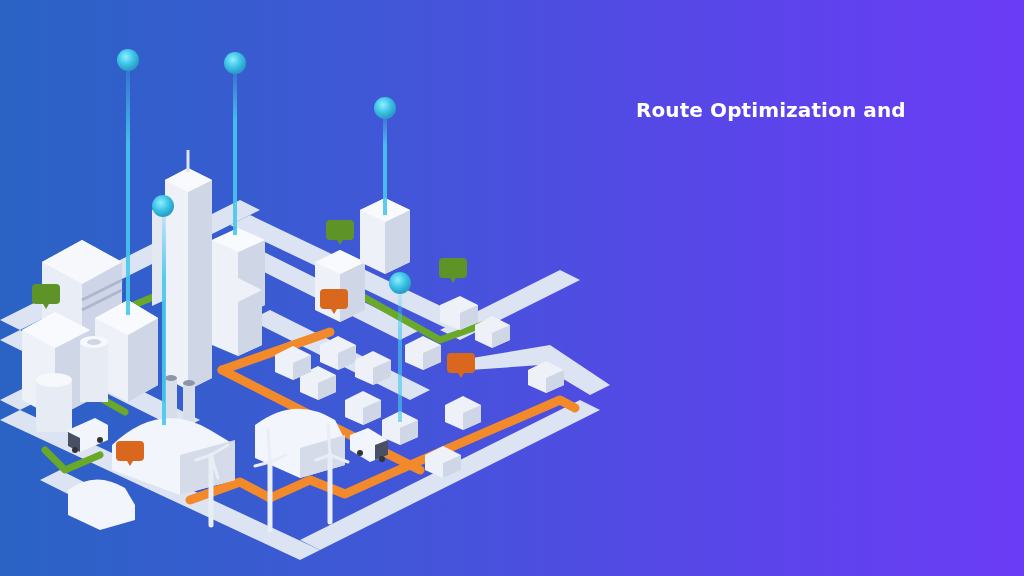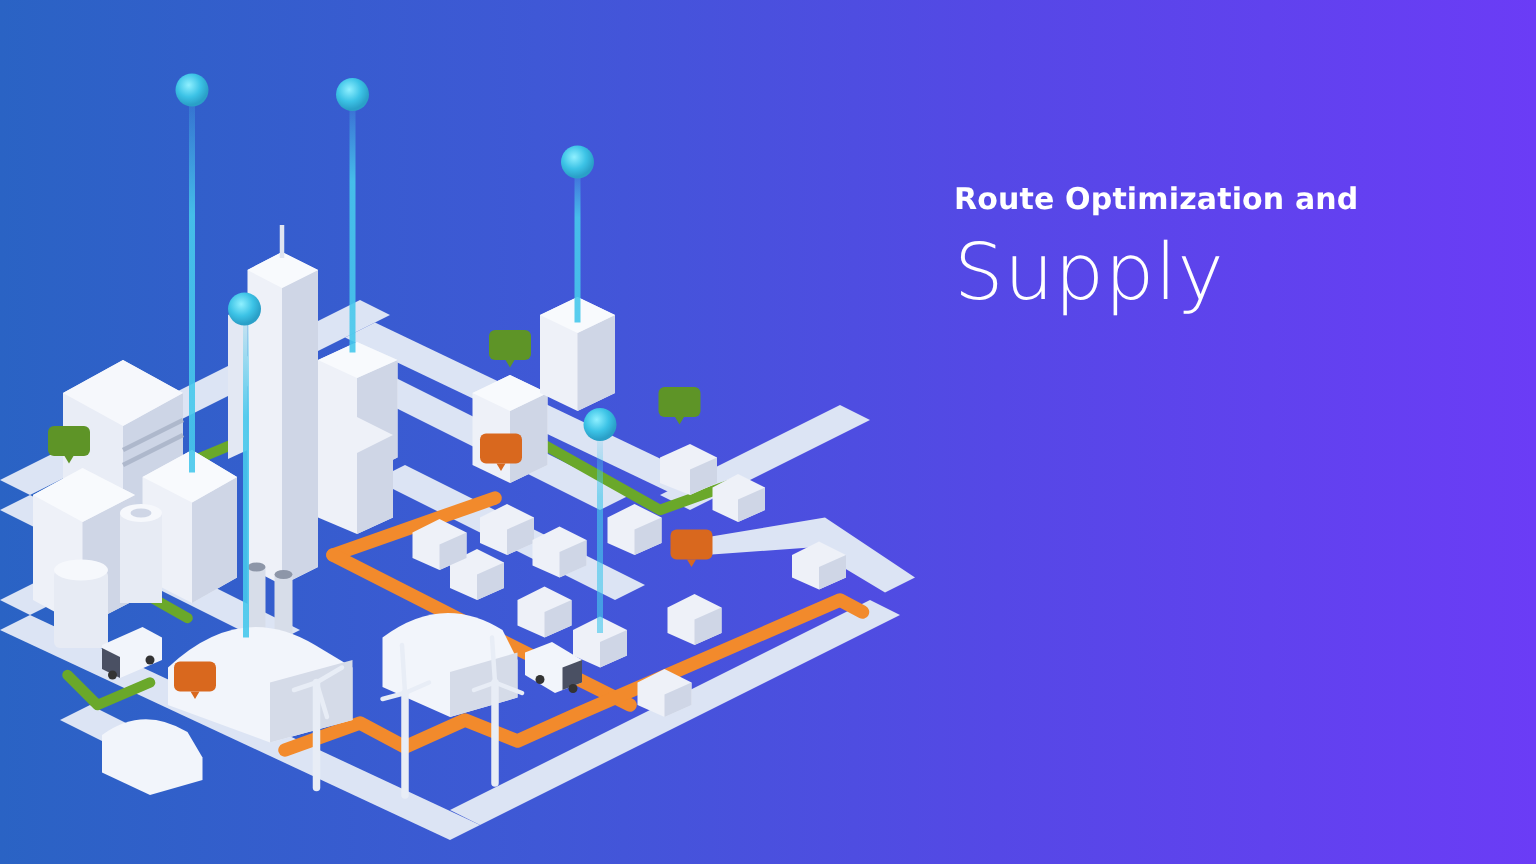--- a/index.html
+++ b/index.html
@@ -1,20 +1,20 @@
 <!DOCTYPE html>
 <html><head>
 <meta charset="utf-8">
 <style>
   html, body { margin:0; padding:0; }
   body { width:1024px; height:576px; overflow:hidden; position:relative;
     background: linear-gradient(90deg, #2a63c4 0%, #3f58d6 35%, #5548e6 65%, #6b3cf6 100%);
     font-family: "DejaVu Sans", "Liberation Sans", sans-serif; }
   .scene { position:absolute; left:0; top:0; width:1024px; height:576px; }
-  .headline { position:absolute; left:636px; top:96px; color:#ffffff;margin-top:22px; }
+  .headline { position:absolute; left:636px; top:96px; color:#ffffff; }
   .subtitle { font-size:20px; font-weight:bold; letter-spacing:0.1px; line-height:28px; margin-bottom:4px; }
   .title-line { font-size:52px; font-weight:normal; line-height:64px; letter-spacing:0.5px;
     font-family: "DejaVu Sans", sans-serif; font-weight:200; }
 </style>
 </head>
 <body>
 
 <svg class="scene" viewBox="0 0 1024 576" xmlns="http://www.w3.org/2000/svg">
   <defs>
     <linearGradient id="beam" x1="0" y1="0" x2="0" y2="1">
@@ -232,14 +232,13 @@
       </g>
     <g>
         <rect x="116" y="441" width="28" height="20" rx="4" fill="#d9681e"></rect>
         <polygon points="127,461 133,461 130,466" fill="#d9681e"></polygon>
       </g>
   </g>
 </svg>
 
 <div class="headline">
   <div class="subtitle">Route Optimization and</div>
-  <div class="title-line">Supply</div>
 </div>
 
 </body></html>

